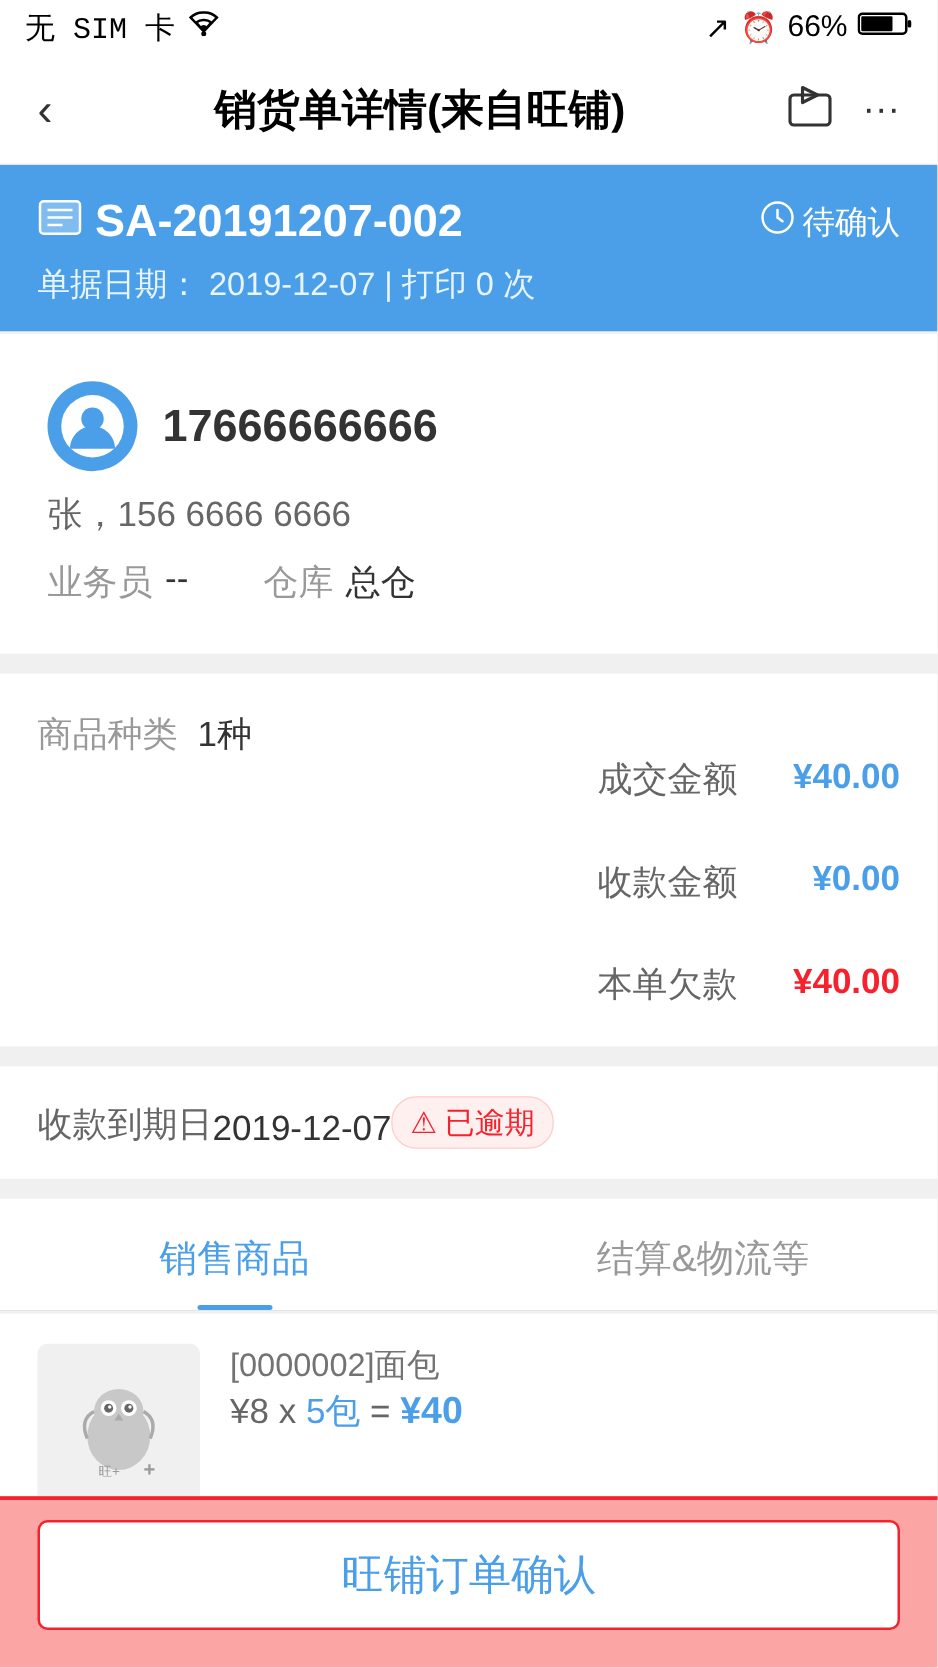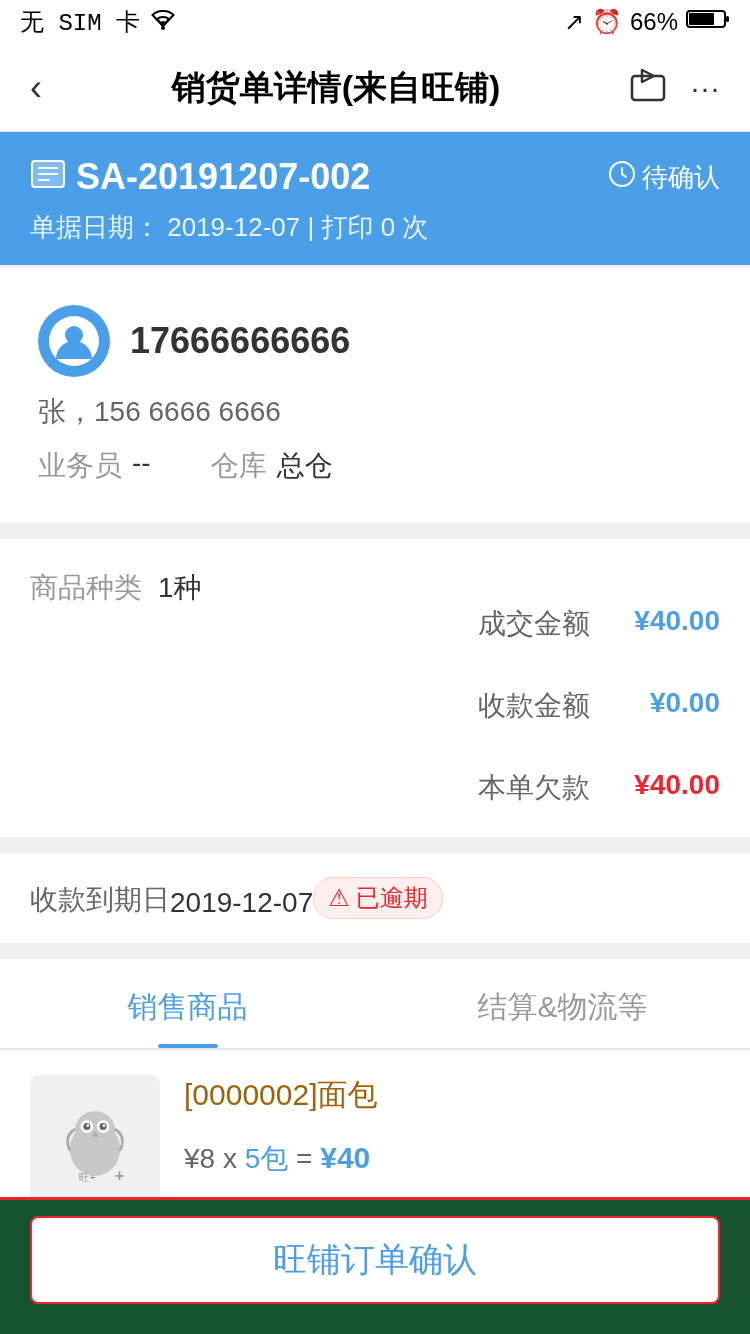--- a/index.html
+++ b/index.html
@@ -242,23 +242,23 @@
       background: #f0f0f0;
       border-radius: 8px;
       display: flex;
       align-items: center;
       justify-content: center;
       flex-shrink: 0;
       overflow: hidden;
     }
     .product-info { flex: 1; }
     .product-name {
-      font-size: 30px;
-      color: #a16207;
-      margin-bottom: 24px;
+      font-size: 26px;
+      color: #737373;
+      margin-bottom: 0;
       font-weight: 500;
     }
     .product-price {
       font-size: 28px;
       color: #666;
     }
     .product-price .qty { color: #4a9fe8; font-weight: 500; }
     .product-price .total { color: #4a9fe8; font-weight: 700; font-size: 30px; }
 
     
@@ -266,21 +266,21 @@
       min-height: 200px;
       background: #f0f0f0;
     }
 
     
     .bottom-bar {
       position: fixed;
       bottom: 0;
       left: 0;
       width: 750px;
-      background: #14532d;
+      background: #fca5a5;
       padding: 16px 30px 30px;
       border-top: 3px solid #f5222d;
     }
     .confirm-btn {
       width: 100%;
       height: 88px;
       background: #fff;
       border: 2px solid #f5222d;
       border-radius: 8px;
       font-size: 34px;

